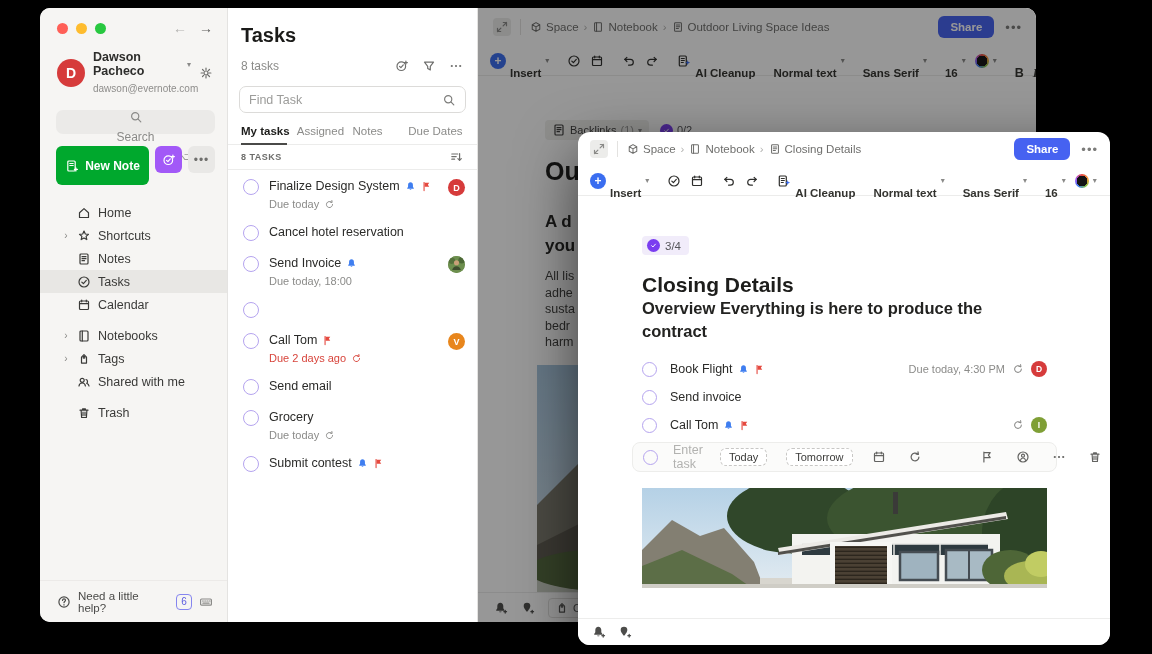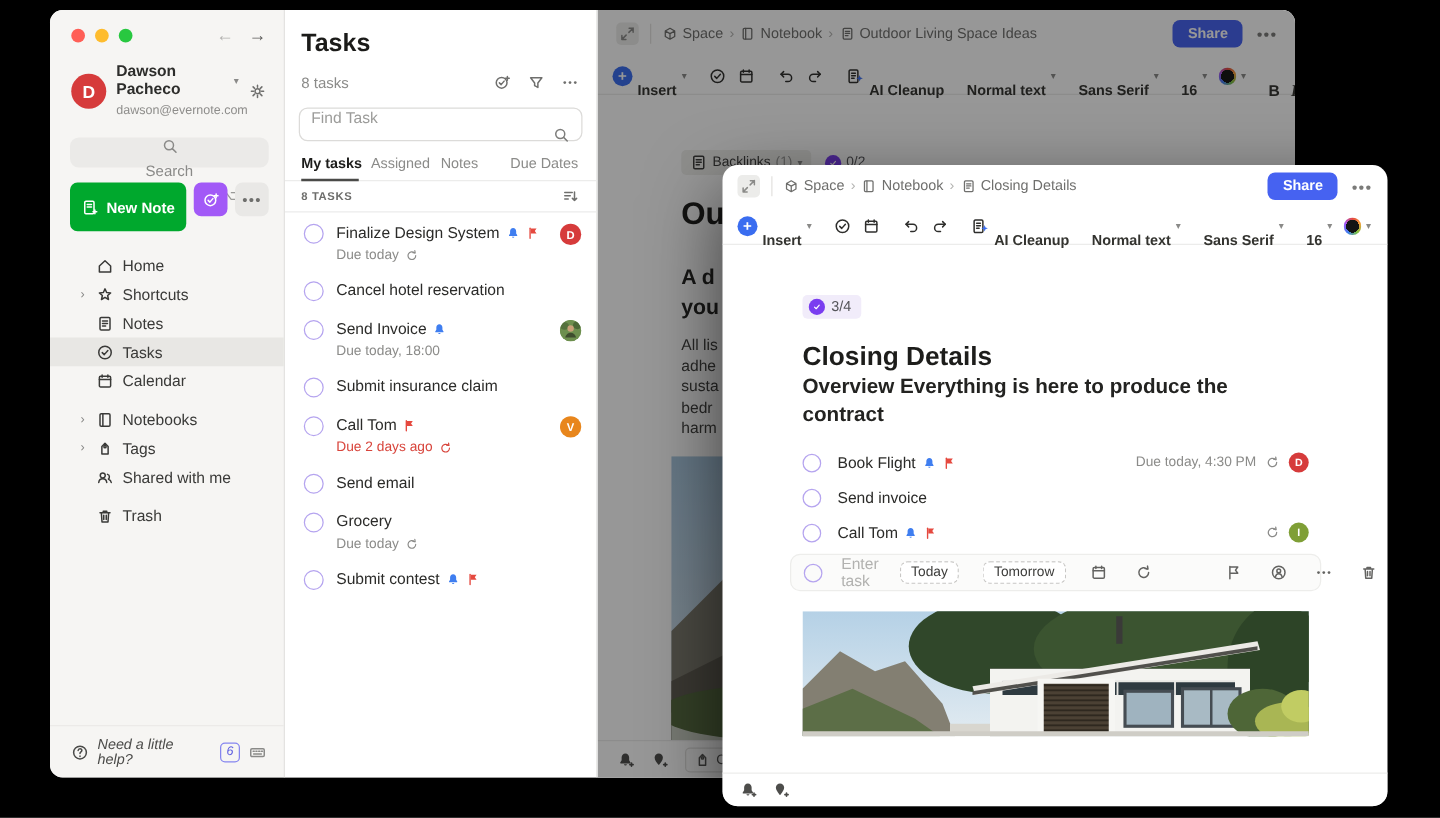--- a/index.html
+++ b/index.html
@@ -33,32 +33,32 @@
     font-size:12px;display:flex;align-items:center;justify-content:center;gap:6px;cursor:pointer;}
   .sqbtn{width:27px;height:27px;border:none;border-radius:6px;display:flex;align-items:center;justify-content:center;cursor:pointer;}
   .btn-purple{background:#a259f7;color:#fff;}
   .btn-gray{background:#e9e8e6;color:#6f6f6d;font-size:12px;letter-spacing:1px;}
   nav.sidenav{margin-top:16px;}
   .nav-item{display:flex;align-items:center;height:23px;padding-left:22px;gap:7px;font-size:12.5px;color:#3a3a38;cursor:pointer;}
   .nav-item .chev{width:8px;font-size:10px;color:#8a8a88;text-align:center;}
   .nav-item.active{background:#e8e7e4;}
   .nav-gap{height:8px;}
   .help-row{position:absolute;left:0;right:0;bottom:0;height:42px;border-top:1px solid #eceae8;
-    display:flex;align-items:center;padding:0 14px 0 17px;gap:7px;font-size:11.5px;color:#4a4a48;font-style:italic;}
+    display:flex;align-items:center;padding:0 14px 0 17px;gap:7px;font-size:11.5px;color:#4a4a48;}
   .help-badge{margin-left:auto;min-width:16px;height:16px;border:1px solid #8585ef;border-radius:4px;color:#5b5be0;
     font-size:10px;display:flex;align-items:center;justify-content:center;padding:0 3px;}
   .kb{color:#8a8a88;}
 
   
   .tasks-panel{width:250px;background:#fff;border-right:1px solid #e4e3e1;flex:none;display:flex;flex-direction:column;}
   .tp-title{font-size:20px;font-weight:bold;color:#1b1b19;padding:16px 14px 0 13px;}
   .tp-sub{display:flex;align-items:center;padding:12px 14px 0 13px;font-size:12px;color:#8b8b89;}
   .tp-sub .tools{margin-left:auto;display:flex;gap:13px;color:#6f6f6d;}
   .findtask{margin:13px 11px 0 11px;height:27px;border:1px solid #dcdbd9;border-radius:7px;display:flex;
-    padding:0 9px;font-size:12.5px;color:#9c9c9a;flex-direction:column;}
+    align-items:center;padding:0 9px;font-size:12.5px;color:#9c9c9a;}
   .findtask .mag{margin-left:auto;color:#7d7d7b;}
   .tp-tabs{display:flex;align-items:flex-end;padding:12px 13px 0 13px;gap:0;font-size:11.5px;color:#8b8b89;
     border-bottom:1px solid #ececeb;}
   .tp-tab{padding:0 0 7px 0;cursor:pointer;flex:1;}
   .tp-tab.active{color:#1d1d1b;font-weight:bold;position:relative;}
   .tp-tab.active::after{content:"";position:absolute;left:0;bottom:-1px;width:46px;height:2px;background:#4a4a48;}
   .tp-sec{display:flex;align-items:center;padding:5px 14px 5px 13px;font-size:9px;font-weight:bold;
     letter-spacing:.5px;color:#6d6d6b;border-bottom:1px solid #ececeb;}
   .tp-sec .sort{margin-left:auto;color:#6f6f6d;}
   .task-list{overflow:hidden;}
@@ -409,25 +409,20 @@
                 <circle cx="7" cy="7" r="7" fill="#6d8f4e"></circle>
                 <ellipse cx="3" cy="4" rx="3" ry="2.5" fill="#55713c"></ellipse>
                 <ellipse cx="11.5" cy="3.5" rx="3" ry="2.6" fill="#4c6836"></ellipse>
                 <circle cx="7" cy="5.6" r="2.1" fill="#c9a078"></circle>
                 <path d="M3.4 11.6c.5-2.1 1.9-3.2 3.6-3.2s3.1 1.1 3.6 3.2z" fill="#3e4d2e"></path>
               </svg>
             </span>
           </div>
           <div class="trow">
             <span class="tcheck"></span>
-            <div class="tbody">
-              <div class="tline">
-                <span class="ttitle">Submit insurance claim</span>
-              </div>
-            </div>
           </div>
           <div class="trow">
             <span class="tcheck"></span>
             <div class="tbody">
               <div class="tline">
                 <span class="ttitle">Call Tom</span>
                 <span class="flagic" style="display:inline-flex">
                   <svg class="ic ic-11" viewBox="0 0 14 14">
                     <path d="M3.9 2v10.2" stroke-width="1.4"></path>
                     <path fill="currentColor" stroke="none" d="M4.6 2.2h5.9L8.7 4.8l1.8 2.6H4.6z"></path>

